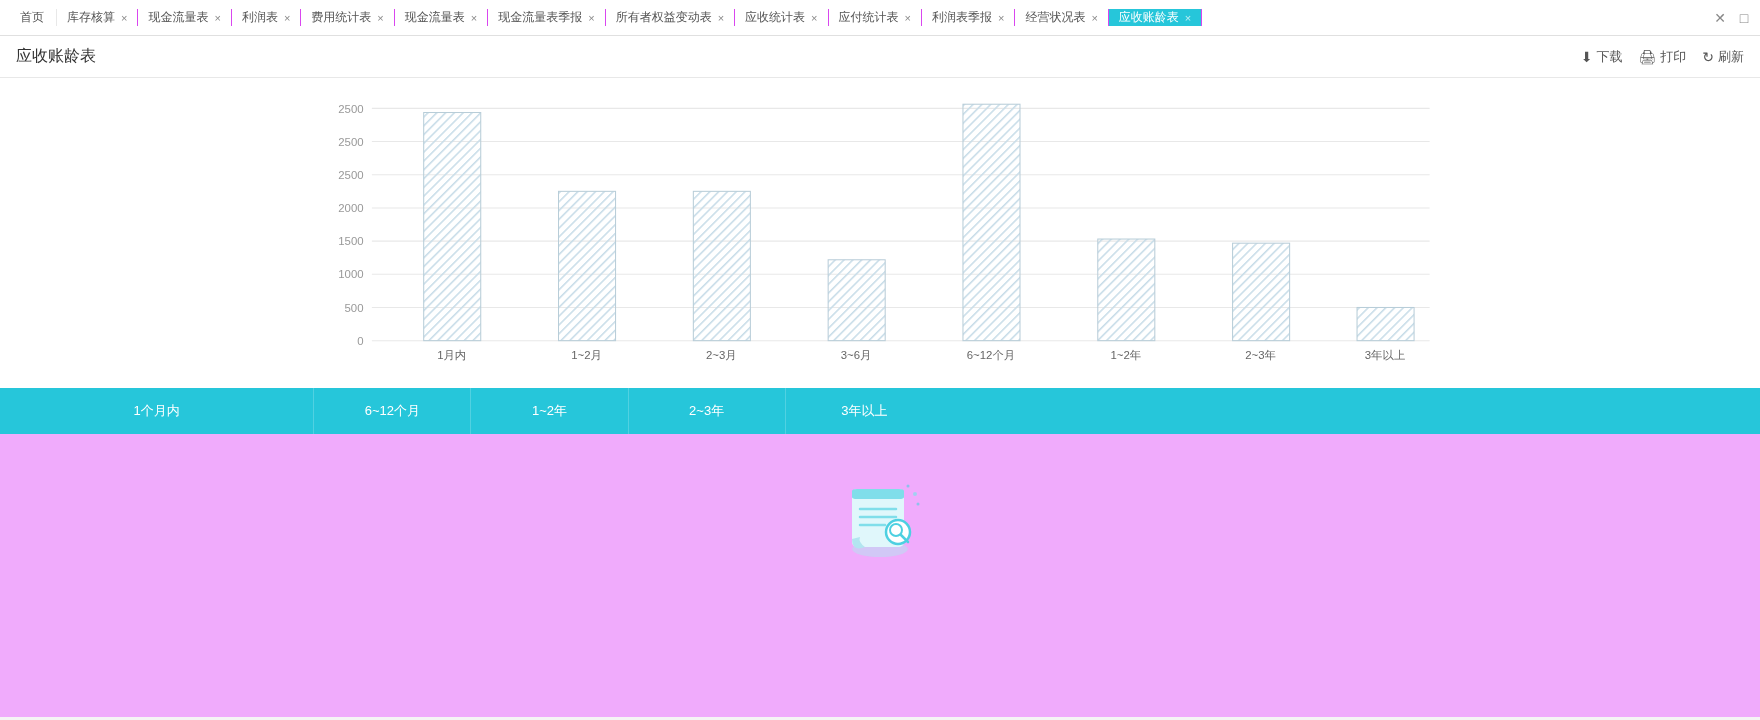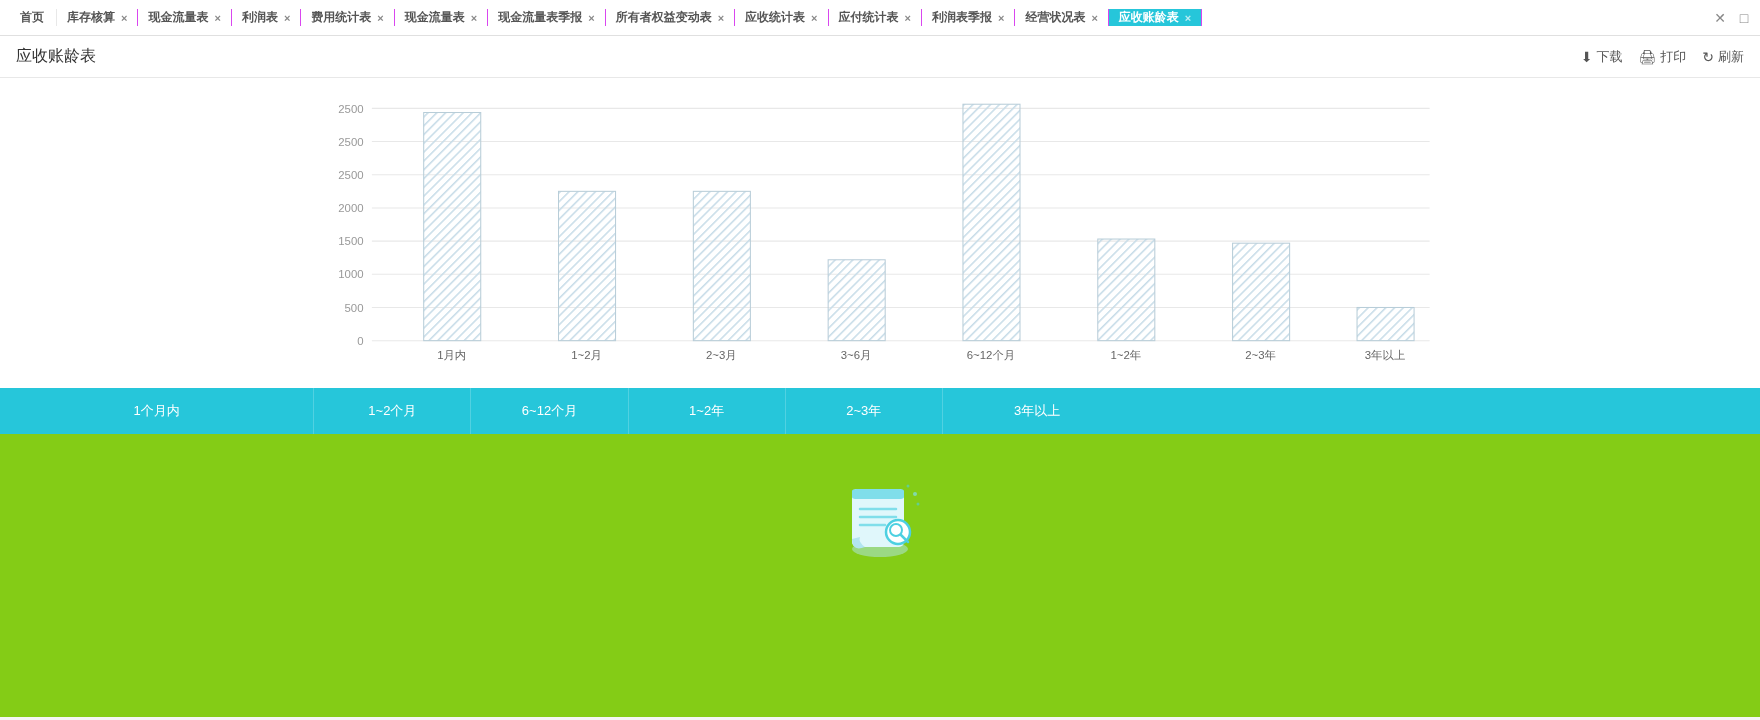--- a/index.html
+++ b/index.html
@@ -87,21 +87,21 @@
       display: flex;
       align-items: center;
       gap: 4px;
       font-size: 13px;
       color: #555;
       cursor: pointer;
     }
 
     
     .main-content {
-      background: #84cc16;
+      background: #f0abfc;
       margin: 0;
       min-height: calc(720px - 36px - 45px);
     }
 
     
     .chart-area {
       padding: 20px 30px 10px 30px;
       background: #fff;
     }
     .chart-container {
@@ -143,21 +143,20 @@
       height: 90px;
       position: relative;
     }
 
     
     .tab-scroll {
       display: flex;
       align-items: flex-start;
       flex: 1;
       overflow: hidden;
-      font-weight: bold;
     }
   </style>
 </head>
 <body>
 
 <div class="tab-bar">
   <div class="tab-scroll">
 
     <div class="tab-home">
       <span>首页</span>
@@ -290,21 +289,20 @@
         <text x="917" y="252" text-anchor="middle" font-size="11" fill="#666">2~3年</text>
 
         <rect x="1010" y="202" width="55" height="32" fill="url(#hatch)" stroke="#b8cdd8" stroke-width="1"></rect>
         <text x="1037" y="252" text-anchor="middle" font-size="11" fill="#666">3年以上</text>
       </svg>
     </div>
   </div>
 
   <div class="table-header" id="table-header">
       <div class="table-header-cell">1个月内</div>
-      <div class="table-header-cell">1~2个月</div>
       <div class="table-header-cell">6~12个月</div>
       <div class="table-header-cell">1~2年</div>
       <div class="table-header-cell">2~3年</div>
       <div class="table-header-cell">3年以上</div>
     </div>
 
   <div class="empty-state">
     <div class="empty-icon">
       
       <svg width="100" height="90" viewBox="0 0 100 90" xmlns="http://www.w3.org/2000/svg">

